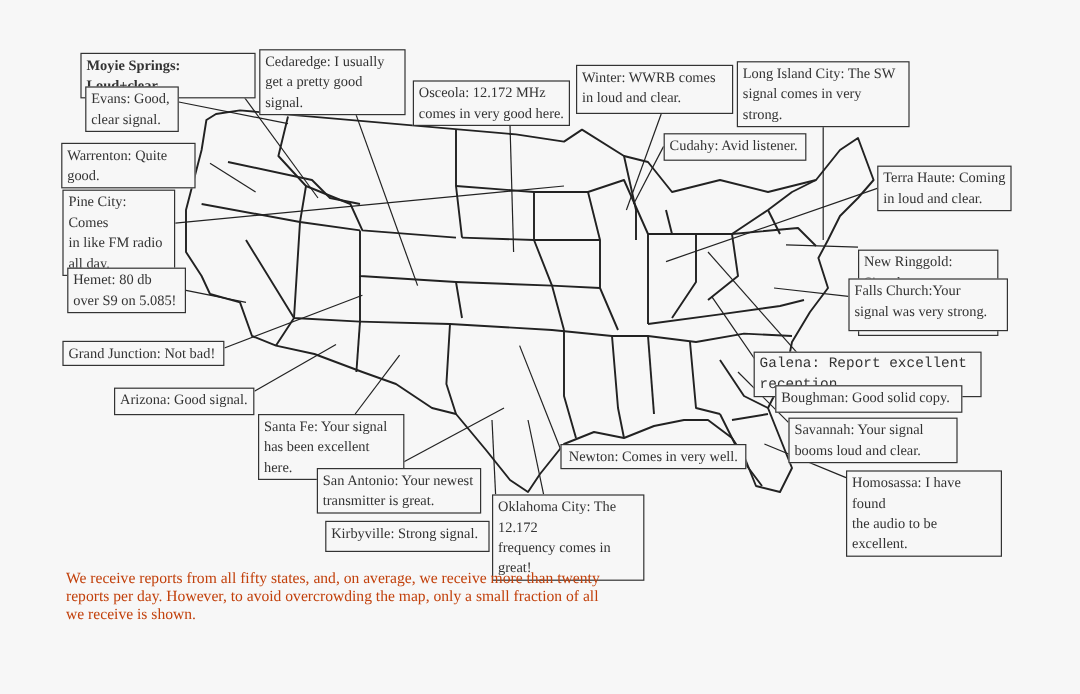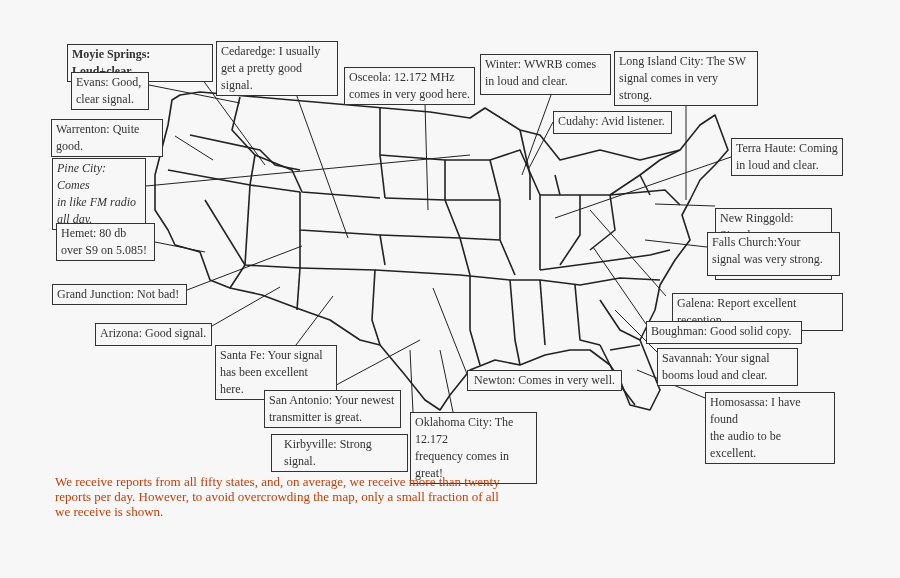--- a/index.html
+++ b/index.html
@@ -92,40 +92,40 @@
     <div class="callout" style="left: 344px; top: 67px; width: 131px; min-height: 37px;">Osceola: 12.172 MHz
 comes in very good here.</div>
     <div class="callout" style="left: 480px; top: 54px; width: 131px; min-height: 41px;">Winter: WWRB comes
 in loud and clear.</div>
     <div class="callout" style="left: 614px; top: 51px; width: 144px; min-height: 38px;">Long Island City: The SW
 signal comes in very strong.</div>
     <div class="callout" style="left: 553px; top: 111px; width: 119px; min-height: 23px;">Cudahy: Avid listener.</div>
     <div class="callout" style="left: 51px; top: 119px; width: 112px; min-height: 23px;">Warrenton: Quite good.</div>
     <div class="callout" style="left: 731px; top: 138px; width: 112px; min-height: 38px;">Terra Haute: Coming
 in loud and clear.</div>
-    <div class="callout" style="left: 52px; top: 158px; width: 94px; min-height: 52px; font-style: italic;">Pine City: Comes
+    <div class="callout" style="left: 52px; top: 158px; width: 94px; min-height: 52px;">Pine City: Comes
 in like FM radio
 all day.</div>
     <div class="callout" style="left: 715px; top: 208px; width: 117px; min-height: 35px; font-family: Liberation Serif, serif;">New Ringgold: Signal
 always very strong+clear.</div>
     <div class="callout" style="left: 56px; top: 223px; width: 99px; min-height: 38px;">Hemet: 80 db
 over S9 on 5.085!</div>
     <div class="callout" style="left: 707px; top: 232px; width: 133px; min-height: 44px;">Falls Church:Your
 signal was very strong.</div>
     <div class="callout" style="left: 52px; top: 284px; width: 135px; min-height: 17px;">Grand Junction: Not bad!</div>
-    <div class="callout" style="left: 672px; top: 293px; width: 171px; min-height: 23px;">Galena: Report excellent reception.</div>
+    <div class="callout" style="left: 628px; top: 293px; width: 190px; min-height: 23px; font-family: Liberation Mono, monospace;">Galena: Report excellent reception.</div>
     <div class="callout" style="left: 95px; top: 323px; width: 117px; min-height: 23px;">Arizona: Good signal.</div>
     <div class="callout" style="left: 646px; top: 321px; width: 156px; min-height: 23px;">Boughman: Good solid copy.</div>
     <div class="callout" style="left: 215px; top: 345px; width: 122px; min-height: 35px;">Santa Fe: Your signal
 has been excellent here.</div>
     <div class="callout" style="left: 657px; top: 348px; width: 141px; min-height: 38px;">Savannah: Your signal
 booms loud and clear.</div>
     <div class="callout" style="left: 467px; top: 370px; width: 155px; min-height: 21px; text-align: center;">Newton: Comes in very well.</div>
     <div class="callout" style="left: 705px; top: 392px; width: 130px; min-height: 44px;">Homosassa: I have found
 the audio to be excellent.</div>
     <div class="callout" style="left: 264px; top: 390px; width: 137px; min-height: 38px;">San Antonio: Your newest
 transmitter is great.</div>
     <div class="callout" style="left: 410px; top: 412px; width: 127px; min-height: 52px;">Oklahoma City: The 12.172
 frequency comes in great!</div>
-    <div class="callout" style="left: 271px; top: 434px; width: 137px; min-height: 26px; padding-left: 12px;">Kirbyville: Strong signal.</div>
+    <div class="callout" style="left: 271px; top: 434px; width: 137px; min-height: 26px;">Kirbyville: Strong signal.</div>
   </div>
 
 <div class="caption">We receive reports from all fifty states, and, on average, we receive more than twenty reports per day. However, to avoid overcrowding the map, only a small fraction of all we receive is shown.</div>
 
 </body></html>

